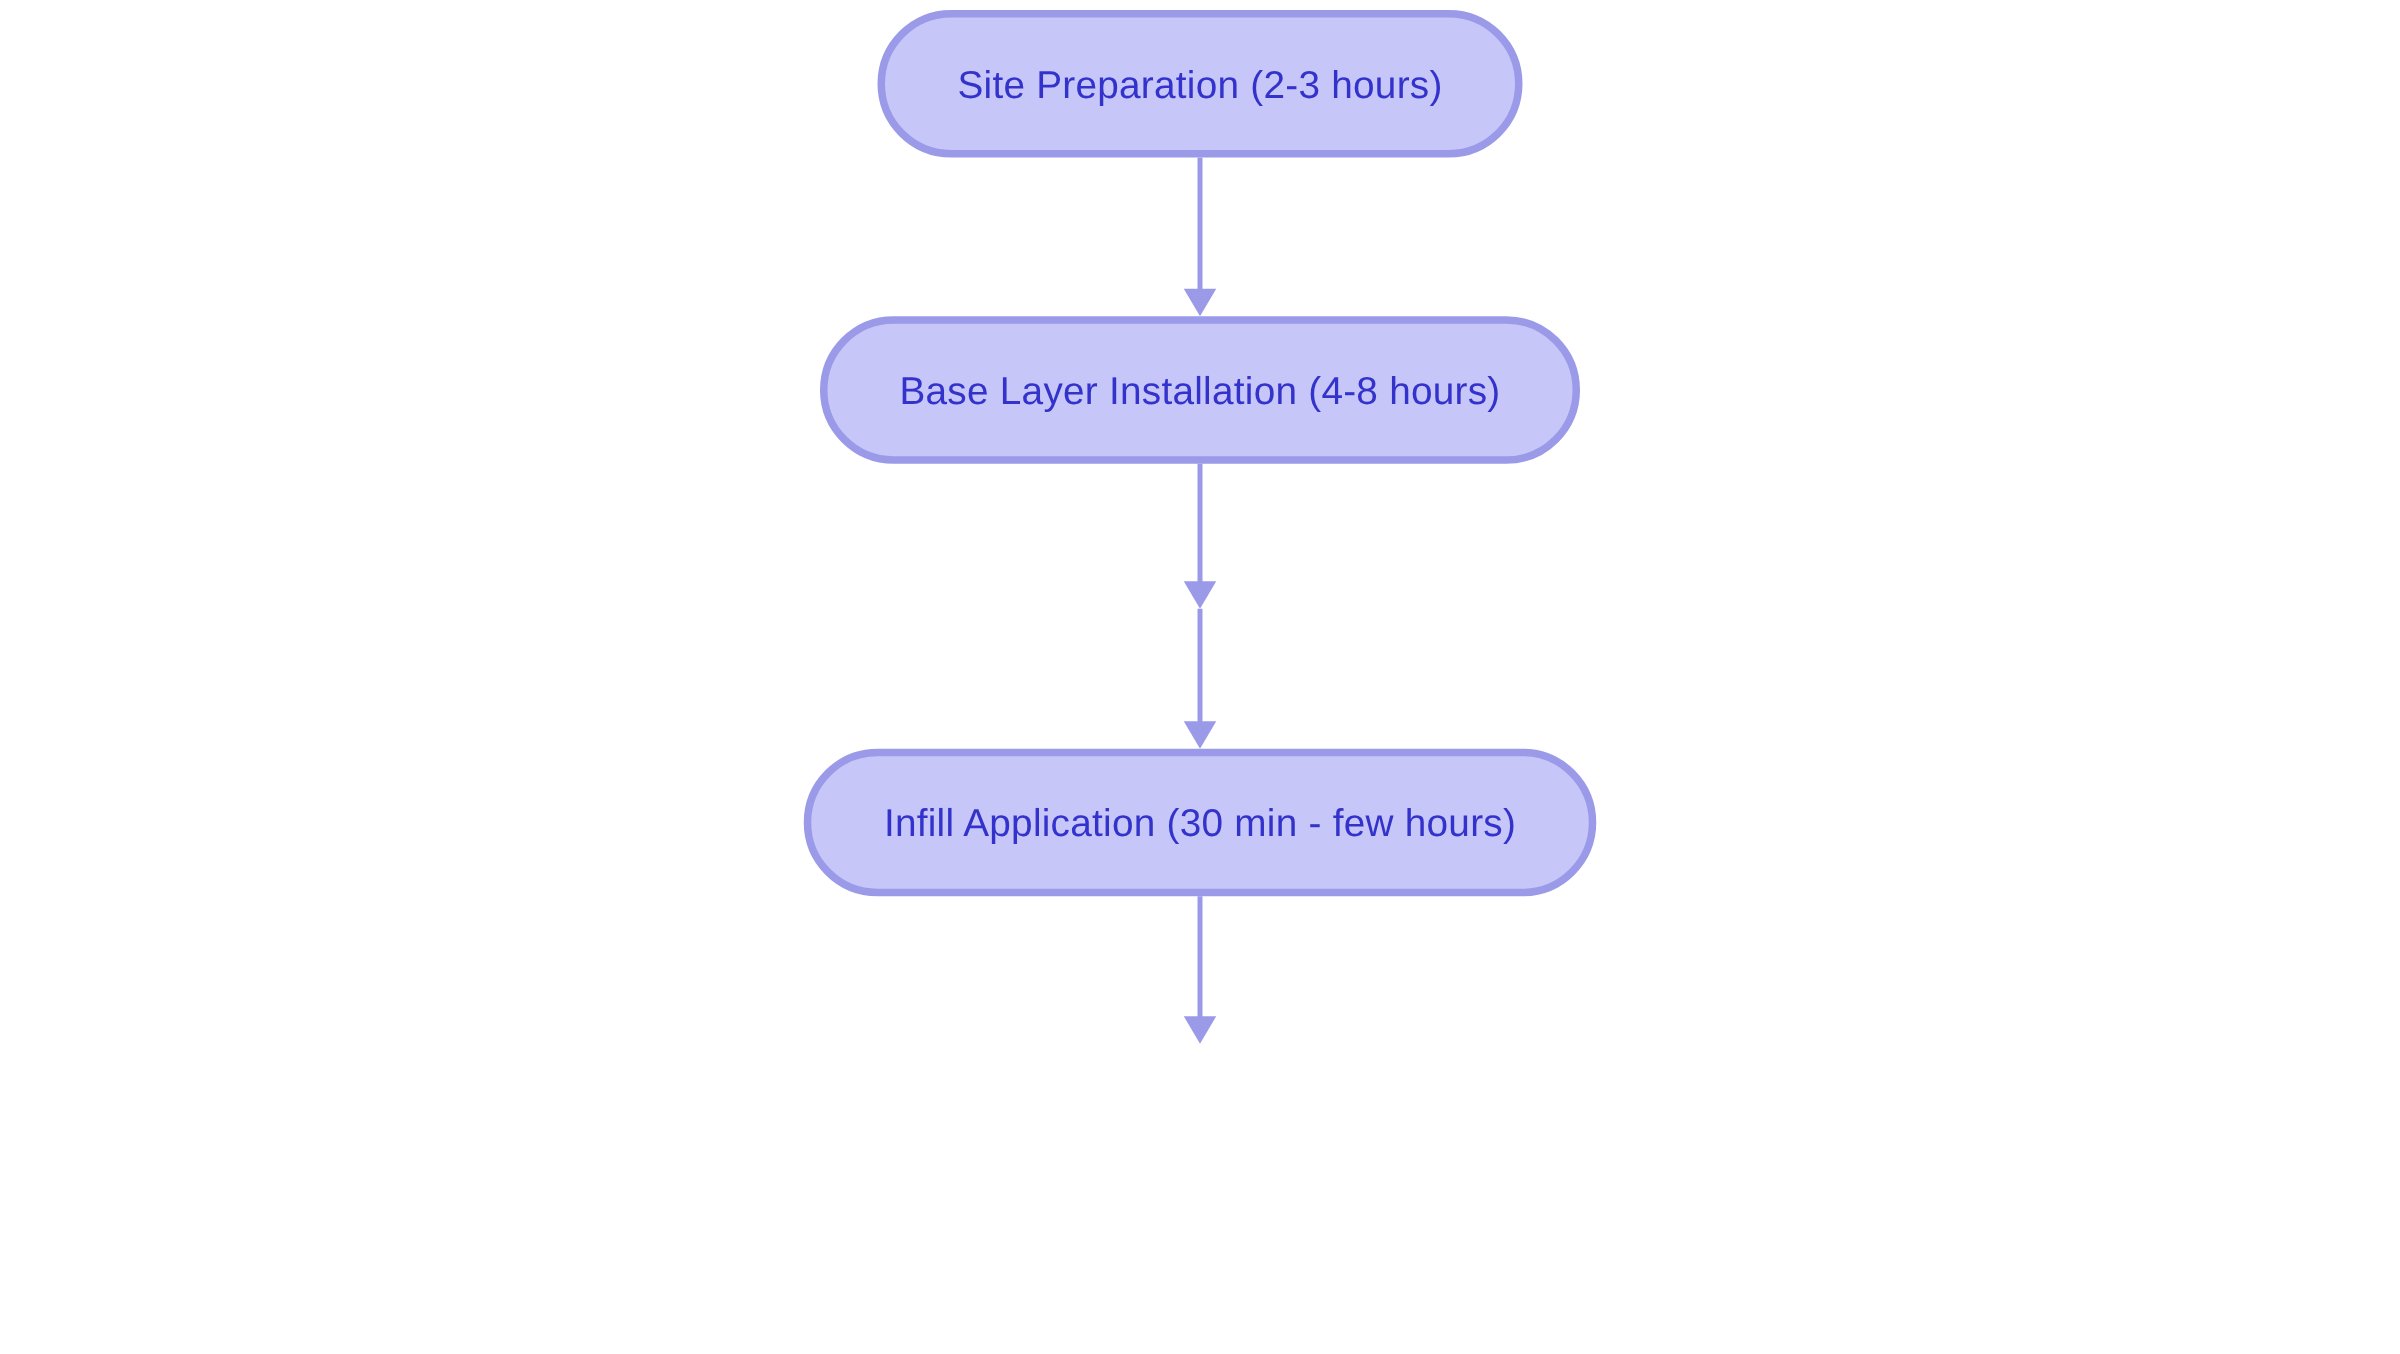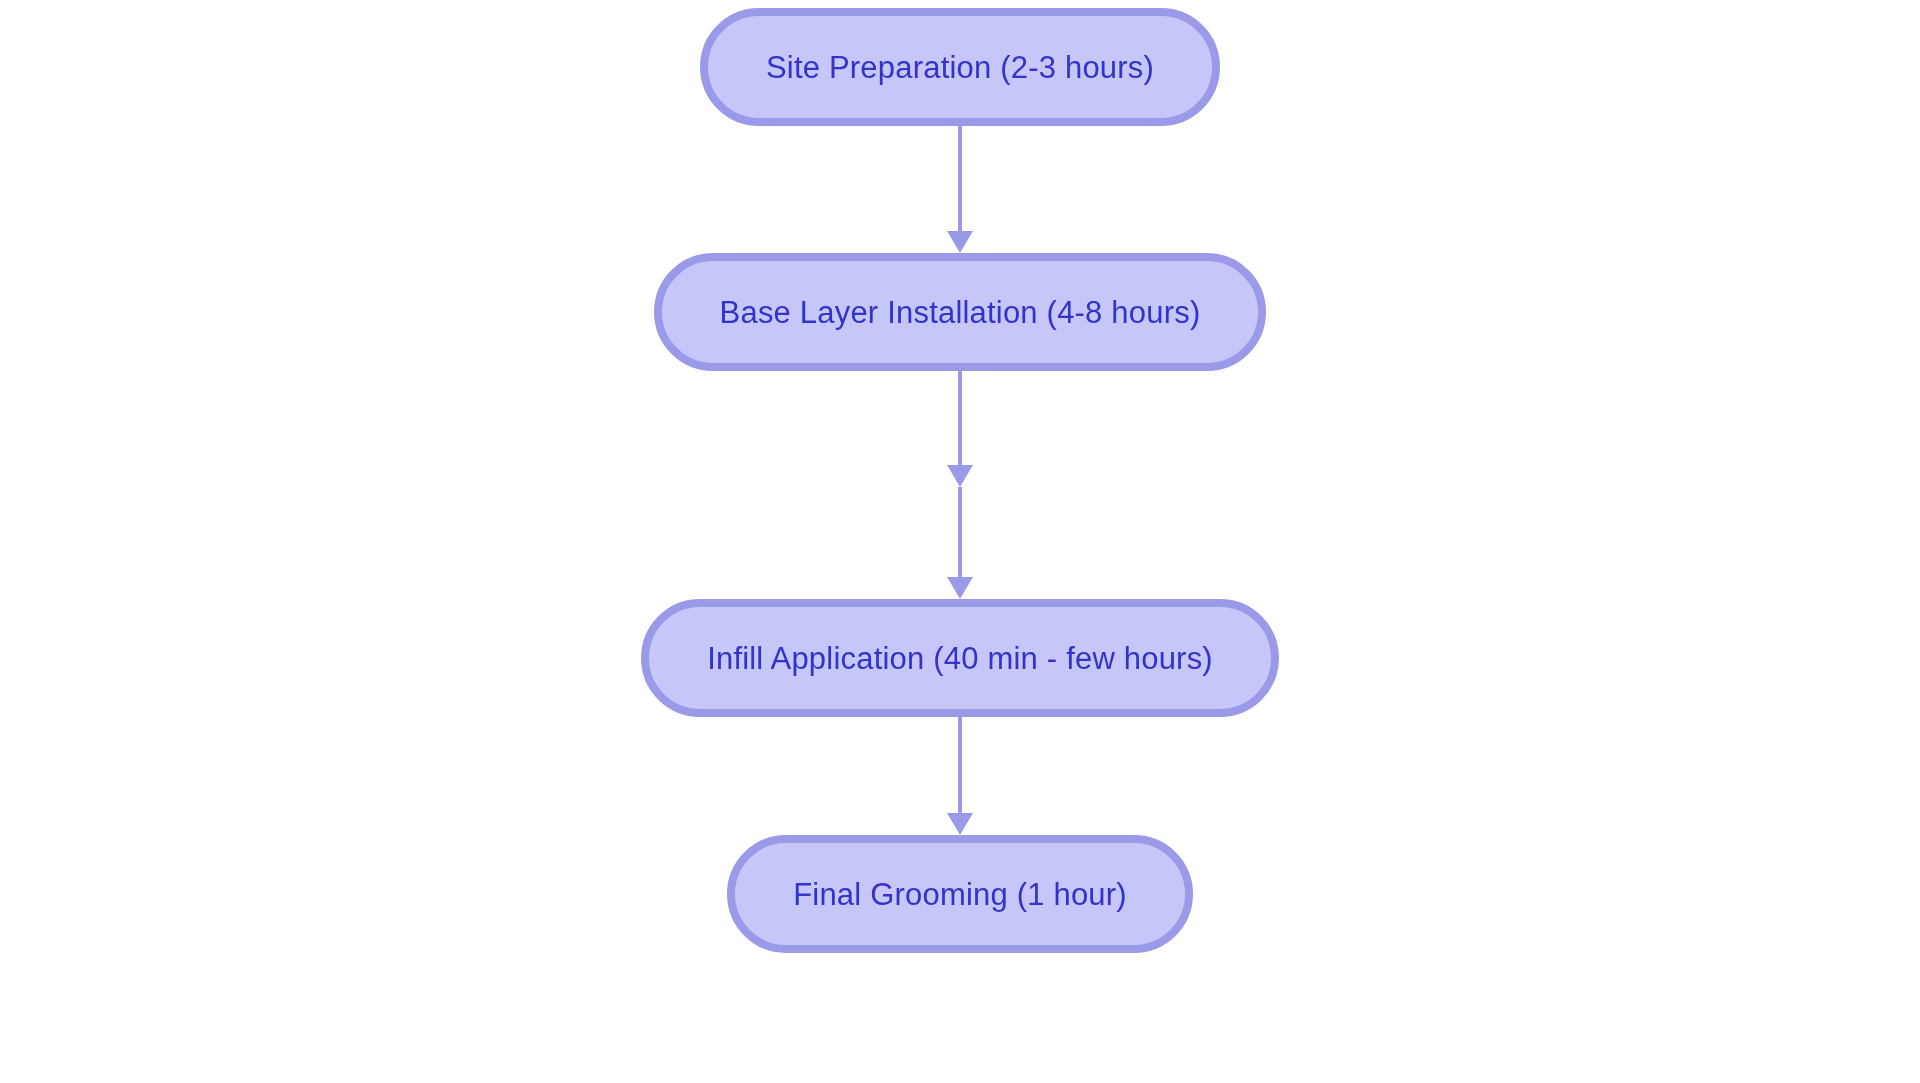--- a/index.html
+++ b/index.html
@@ -34,21 +34,21 @@
     justify-content: flex-start;
   }
 
   
   .node {
     box-sizing: border-box;
     display: flex;
     align-items: center;
     justify-content: center;
     background: #c6c6f9;
-    border: 8px solid #ef4444;
+    border: 6px solid #ef4444;
     border-radius: 999px;
     color: #3333cc;
     height: 118px;
     padding: 0 58px;
     white-space: nowrap;
     user-select: none;
   }
 
   .node-label {
     font-size: 31px;
@@ -119,26 +119,23 @@
       <div class="connector-head" style="border-top-color: rgb(154, 154, 233);"></div>
     </div>
 
 
     <div class="connector gap-2">
       <div class="connector-line" style="background: rgb(154, 154, 233);"></div>
       <div class="connector-head" style="border-top-color: rgb(154, 154, 233);"></div>
     </div>
 
     <div class="node node-3" style="background: rgb(198, 198, 249); border-color: rgb(154, 154, 233); color: rgb(51, 51, 204);">
-      <span class="node-label" style="color: rgb(51, 51, 204);">Infill Application (40 min - few hours)</span>
+      <span class="node-label" style="color: rgb(51, 51, 204);">Infill Application (30 min - few hours)</span>
     </div>
 
     <div class="connector gap-3">
       <div class="connector-line" style="background: rgb(154, 154, 233);"></div>
       <div class="connector-head" style="border-top-color: rgb(154, 154, 233);"></div>
     </div>
 
-    <div class="node node-4" style="background: rgb(198, 198, 249); border-color: rgb(154, 154, 233); color: rgb(51, 51, 204);">
-      <span class="node-label" style="color: rgb(51, 51, 204);">Final Grooming (1 hour)</span>
-    </div>
 
   </div>
 </div>
 
 </body></html>

